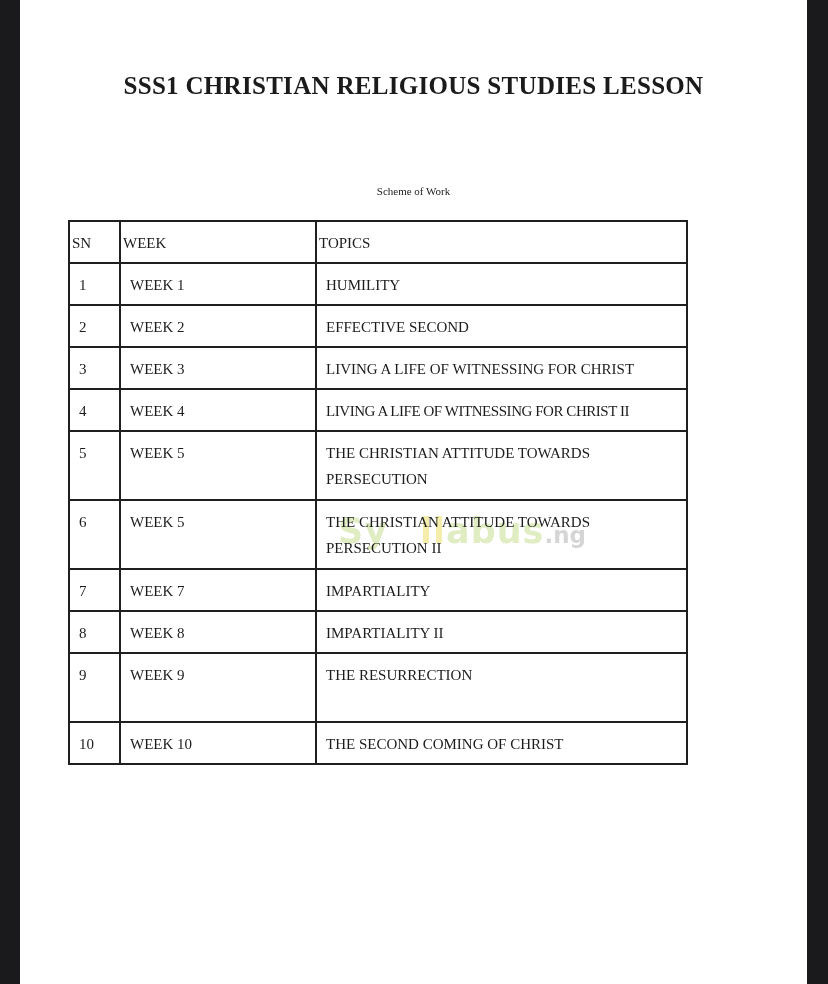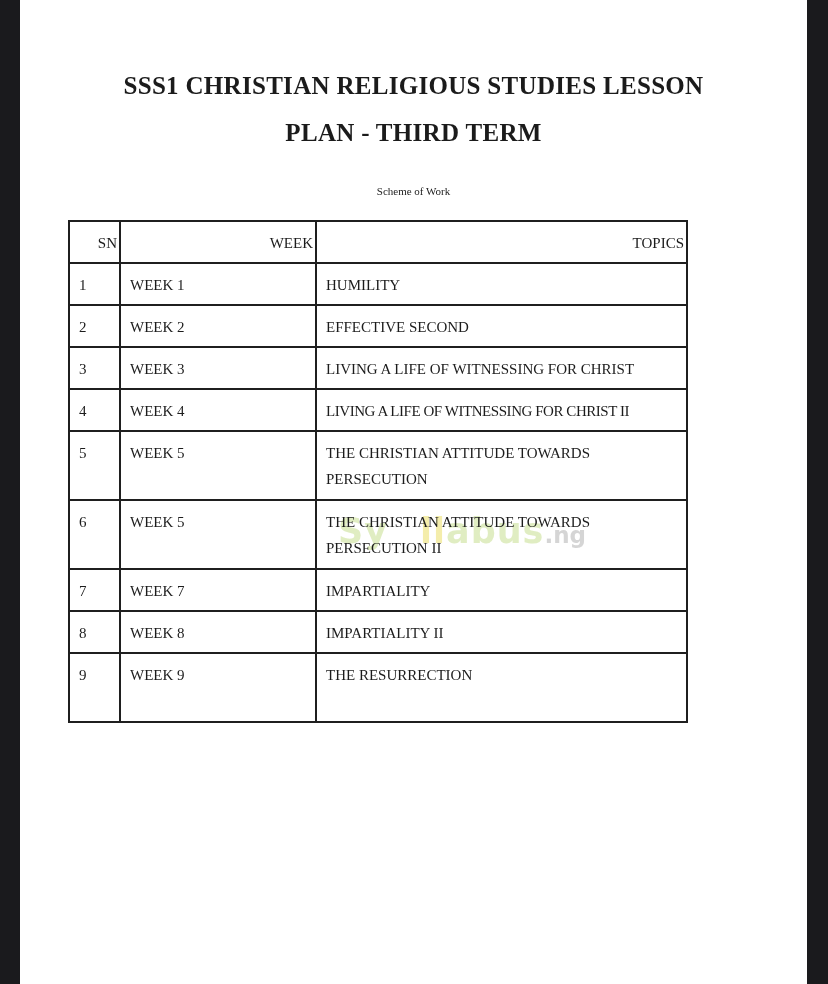--- a/index.html
+++ b/index.html
@@ -76,21 +76,21 @@
     border: 2px solid #1f1f1f;
     vertical-align: top;
     font-size: 15px;
     line-height: 26px;
     font-weight: normal;
     padding: 8px 5px 4px 9px;
     white-space: pre-line;
     overflow: hidden;
   }
   table.scheme th {
-    text-align: right;
+    text-align: left;
     padding: 8px 2px 4px 2px;
     height: 42px;
     box-sizing: border-box;
   }
   table.scheme tbody tr       { height: 42px; }
   table.scheme tbody tr:nth-child(5),
   table.scheme tbody tr:nth-child(6),
   table.scheme tbody tr:nth-child(9) { height: 69px; }
   
   table.scheme tbody tr:nth-child(4) td:nth-child(3) {
@@ -121,21 +121,20 @@
 <body>
 
 <div class="viewport">
   <div class="side-bar left"></div>
   <div class="side-bar right"></div>
 
   <div class="page">
 
     <div class="doc-title">
       <div>SSS1 CHRISTIAN RELIGIOUS STUDIES LESSON</div>
-      <div>PLAN - THIRD TERM</div>
     </div>
 
     <div class="doc-subtitle">Scheme of Work</div>
 
     <div class="watermark"><span style="color: rgb(200, 223, 146);">Sy</span><span style="color: rgb(236, 223, 103); margin-left: 32px;">ll</span><span style="color: rgb(200, 223, 146); text-align: center;">abus</span><span class="suffix" style="color: rgb(179, 179, 179);">.ng</span></div>
 
     <div class="table-wrap">
       <table class="scheme">
         <colgroup>
           <col style="width:51px">
@@ -190,18 +189,23 @@
             <tr>
               <td>8</td>
               <td>WEEK 8</td>
               <td>IMPARTIALITY II</td>
             </tr>
             <tr>
               <td>9</td>
               <td>WEEK 9</td>
               <td>THE RESURRECTION</td>
             </tr>
+            <tr>
+              <td>10</td>
+              <td>WEEK 10</td>
+              <td>THE SECOND COMING OF CHRIST</td>
+            </tr>
           </tbody>
       </table>
     </div>
 
   </div>
 </div>
 
 </body></html>

